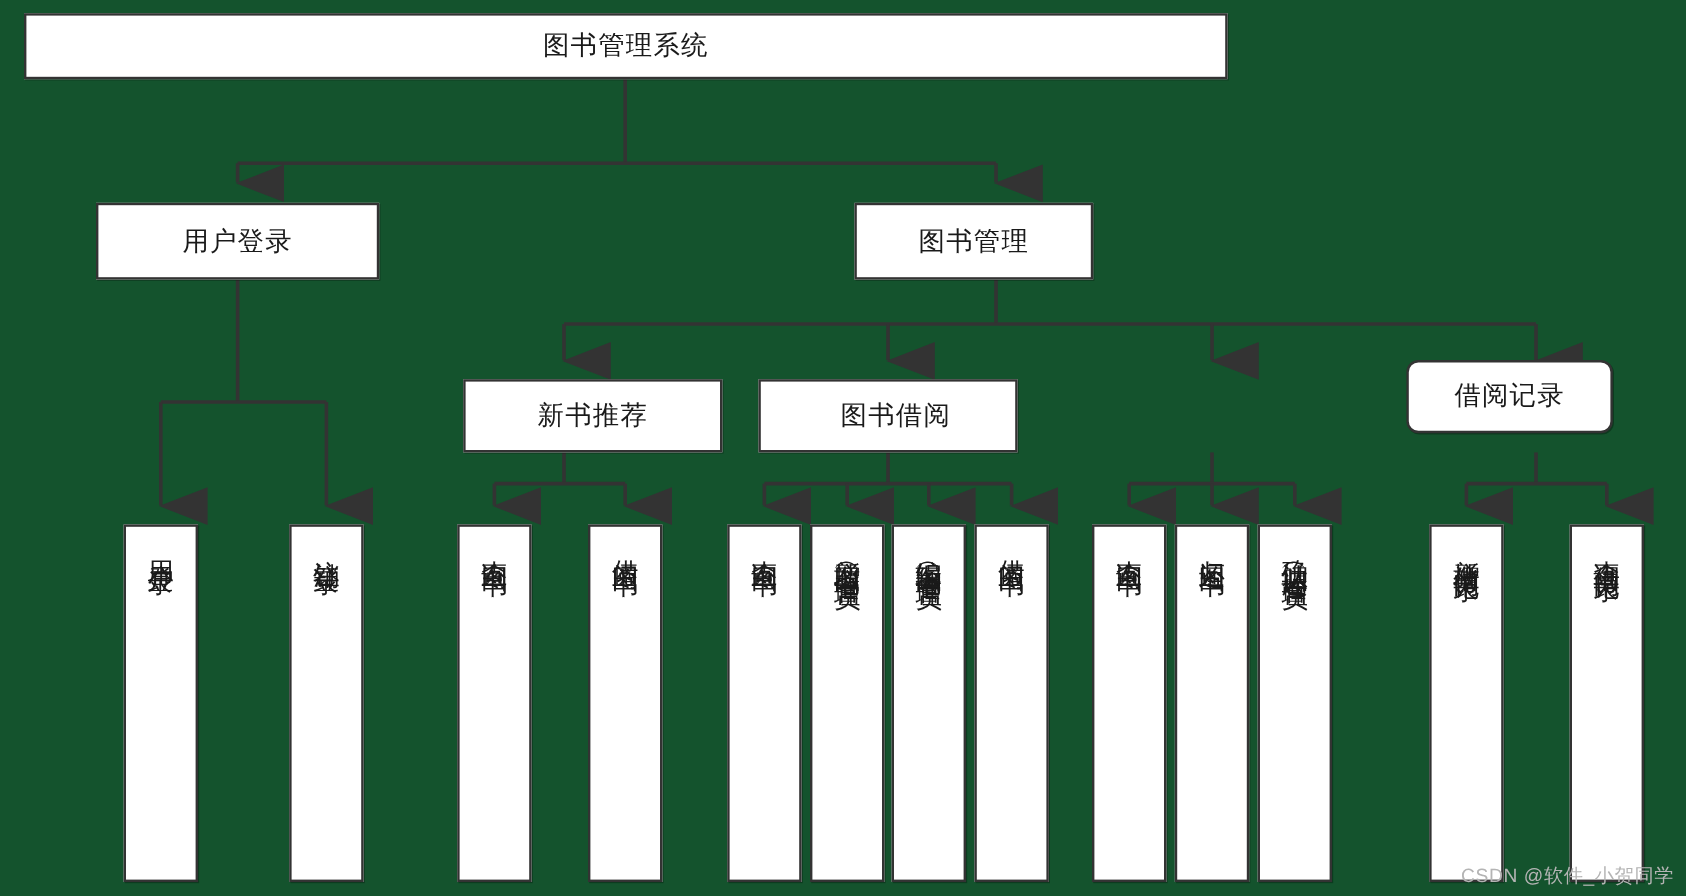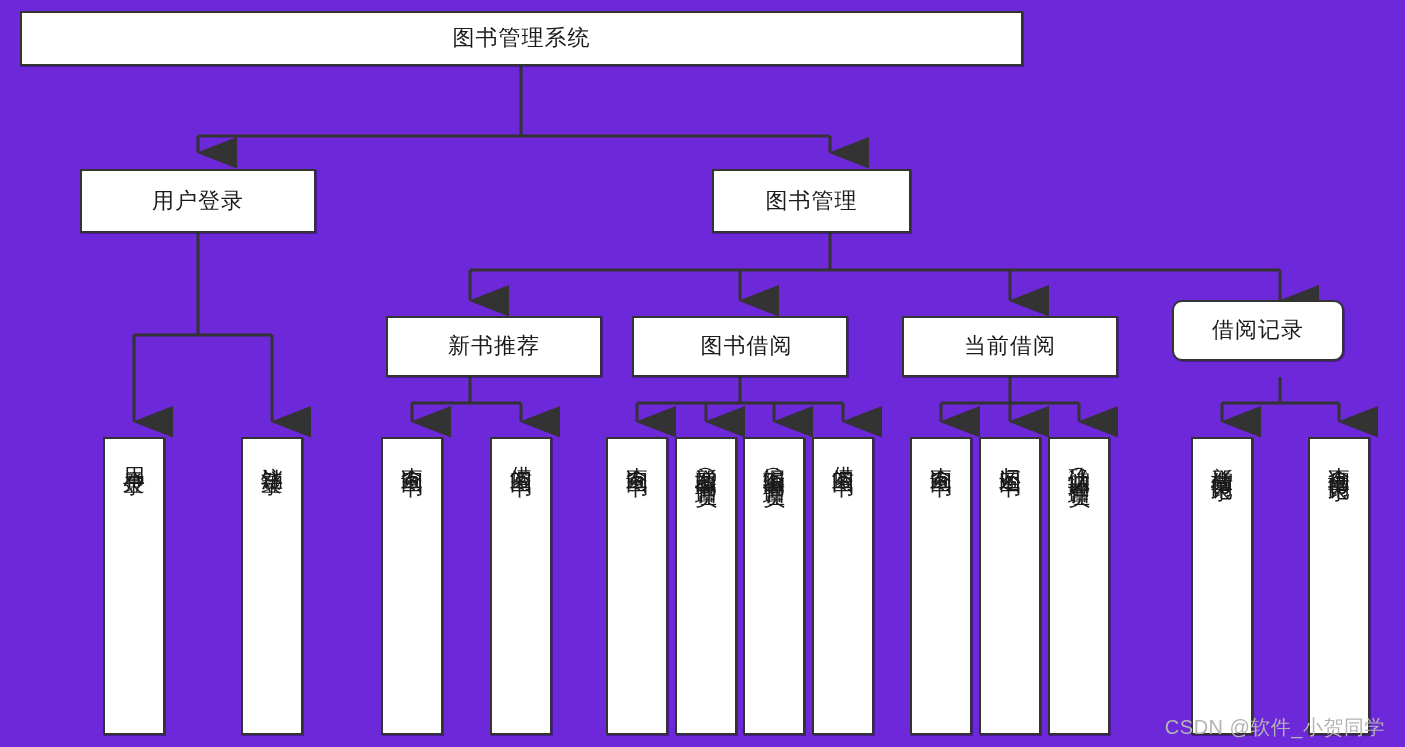--- a/index.html
+++ b/index.html
@@ -7,21 +7,21 @@
     padding: 0;
     background: #ffffff;
   }
   body {
     font-family: "Liberation Sans", "DejaVu Sans", sans-serif;
   }
   #canvas {
     position: relative;
     width: 1405px;
     height: 747px;
-    background: #6d28d9;
+    background: #14532d;
     overflow: hidden;
   }
   svg.edges {
     position: absolute;
     left: 0;
     top: 0;
     width: 1405px;
     height: 747px;
   }
   .node {
@@ -52,23 +52,23 @@
   .node.v .label {
     writing-mode: vertical-rl;
     text-orientation: upright;
     font-size: 22px;
     line-height: 1.18;
     letter-spacing: 3px;
     white-space: nowrap;
   }
   .watermark {
     position: absolute;
-    right: 20px;
+    right: 10px;
     bottom: 6px;
-    font-size: 20px;
+    font-size: 16px;
     color: #b4b4b4;
     letter-spacing: 0.5px;
     z-index: 5;
     white-space: nowrap;
     margin-left: 48px;
   }
 </style>
 </head>
 <body>
 
@@ -137,23 +137,20 @@
   </div>
 
   <div class="node h" style="left:362px; top:316px; width:216px; height:61px;margin-left:24px;">
     <span class="label">新书推荐</span>
   </div>
 
   <div class="node h" style="left:632px; top:316px; width:216px; height:61px;padding-left:13px;">
     <span class="label">图书借阅</span>
   </div>
 
-  <div class="node h" style="left:902px; top:316px; width:216px; height:61px;">
-    <span class="label">当前借阅</span>
-  </div>
 
   <div class="node h" style="left:1172px; top:300px; width:172px; height:61px;border-radius:10px;">
     <span class="label">借阅记录</span>
   </div>
 
   <div class="node v" style="left:103px; top:437px; width:62px; height:298px;">
     <span class="label">用户登录</span>
   </div>
 
   <div class="node v" style="left:241px; top:437px; width:62px; height:298px;">

